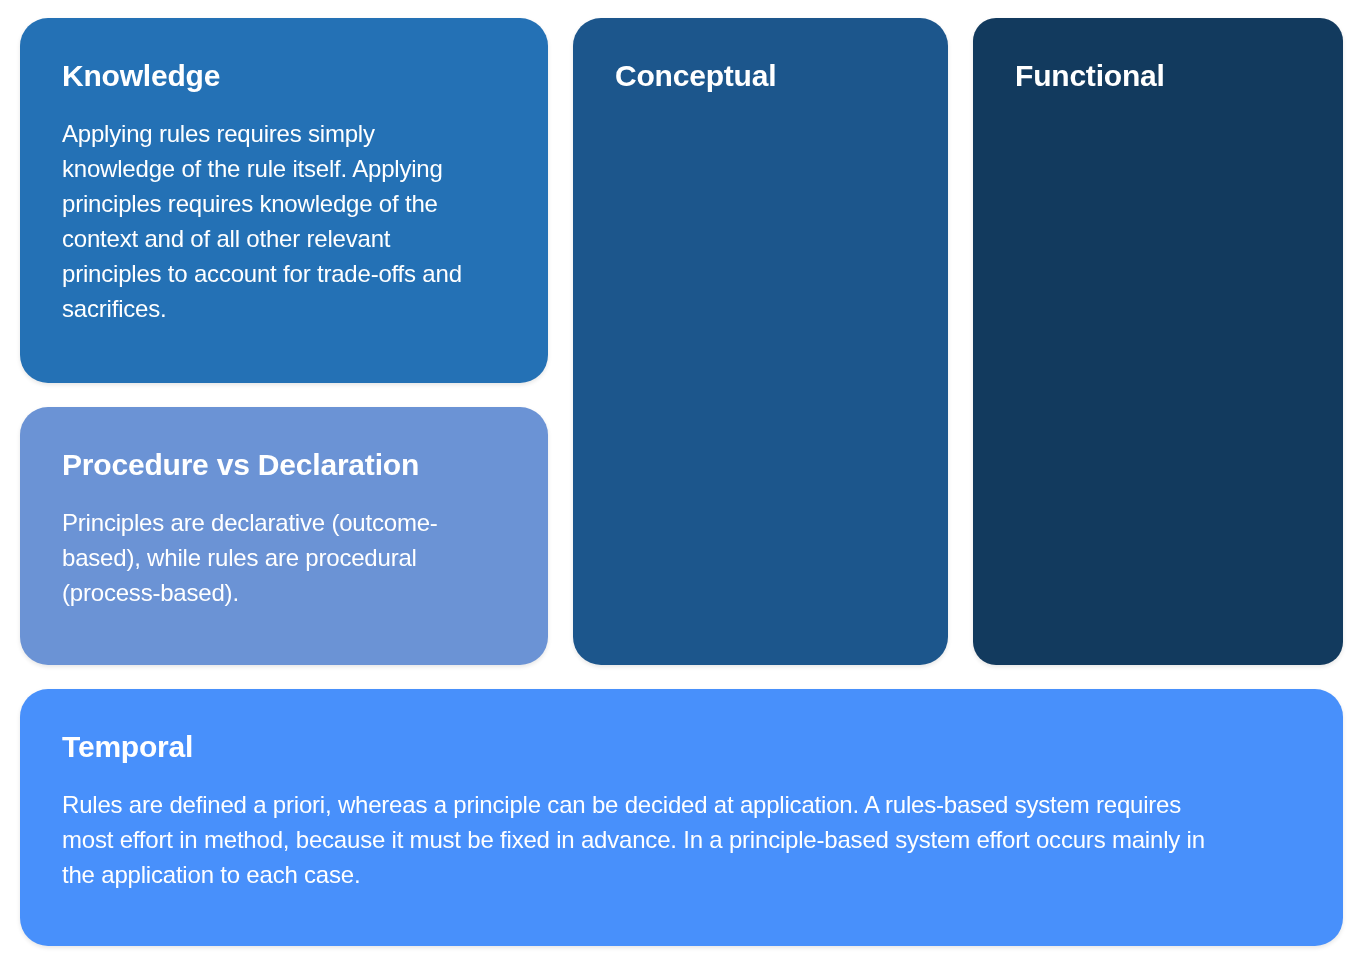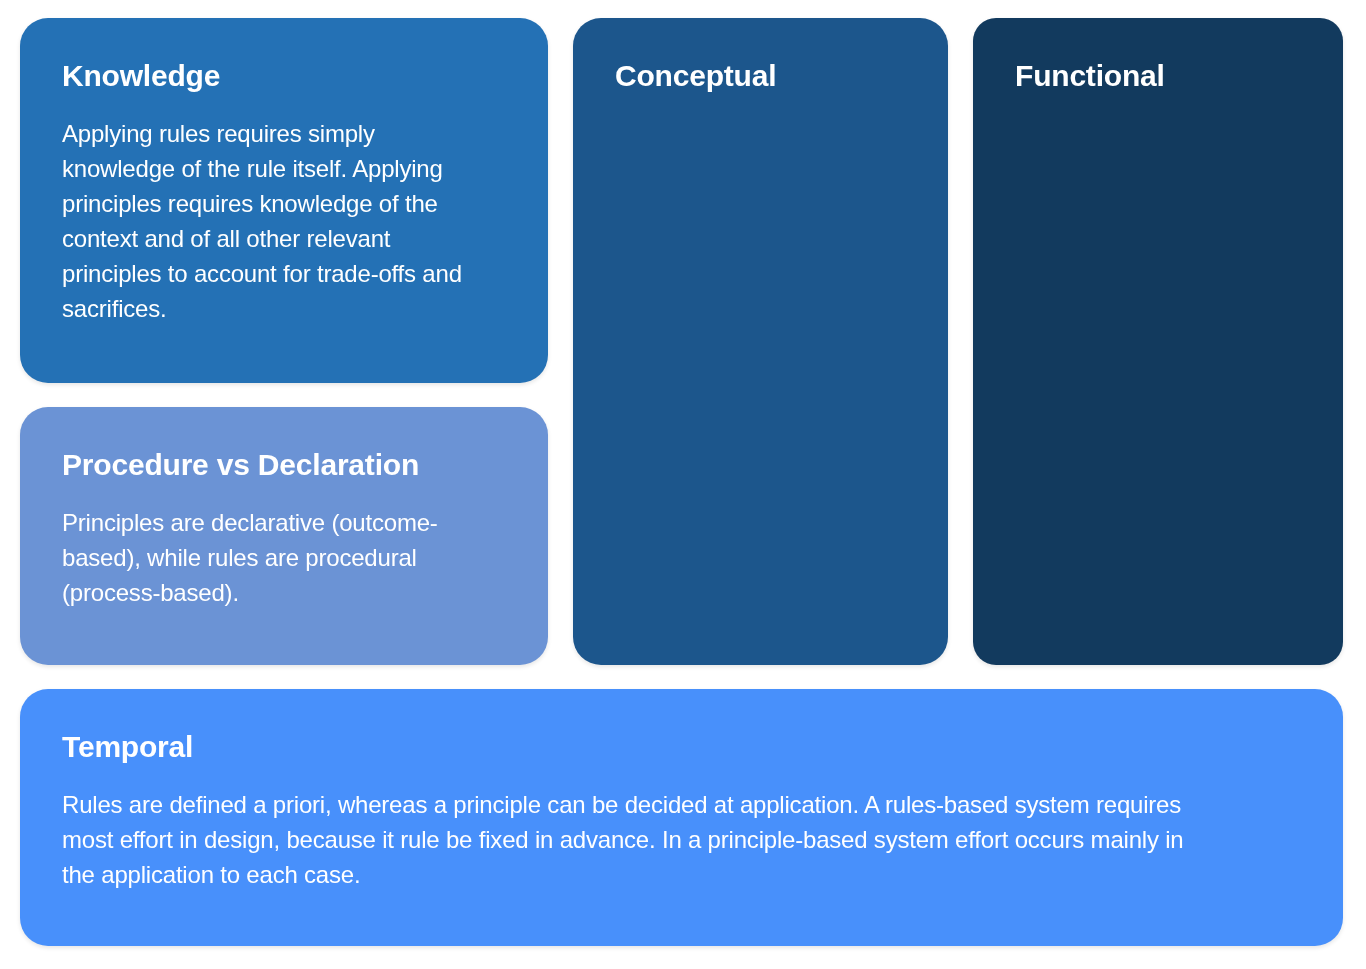--- a/index.html
+++ b/index.html
@@ -70,16 +70,16 @@
   <div class="card card-conceptual" style="background-color: rgb(28, 86, 140);">
     <h2>Conceptual</h2>
   </div>
 
   <div class="card card-functional" style="background-color: rgb(18, 58, 94);">
     <h2>Functional</h2>
   </div>
 
   <div class="card card-temporal" style="background-color: rgb(72, 144, 251);">
     <h2>Temporal</h2>
-    <p>Rules are defined a priori, whereas a principle can be decided at application. A rules-based system requires most effort in design, because it rule be fixed in advance. In a principle-based system effort occurs mainly in the application to each case.</p>
+    <p>Rules are defined a priori, whereas a principle can be decided at application. A rules-based system requires most effort in method, because it must be fixed in advance. In a principle-based system effort occurs mainly in the application to each case.</p>
   </div>
 
 </div>
 
 </body></html>

